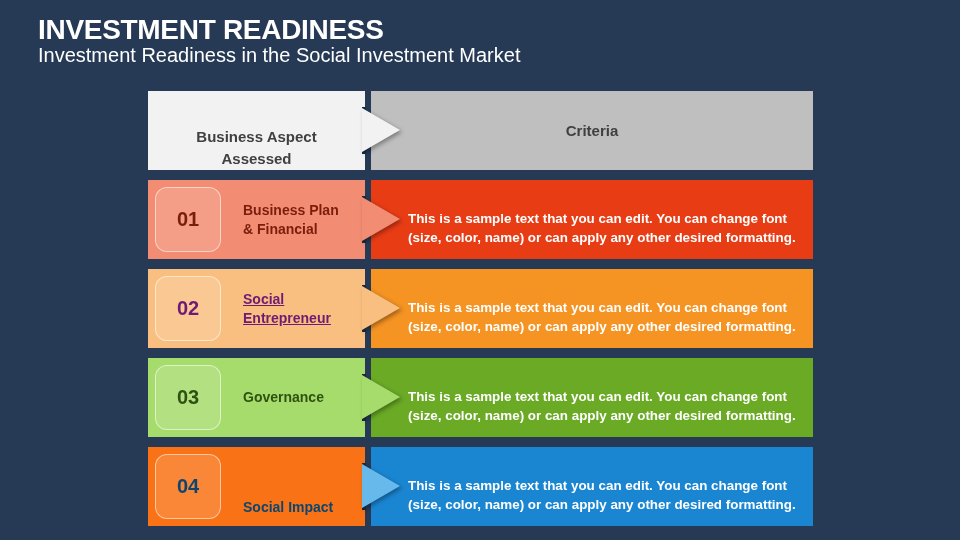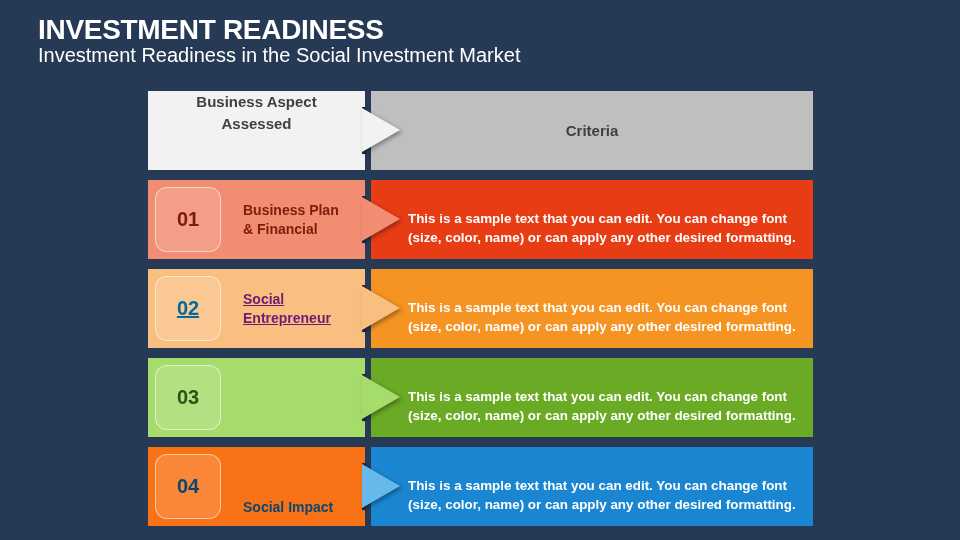--- a/index.html
+++ b/index.html
@@ -5,21 +5,21 @@
   html, body { margin:0; padding:0; }
   body { width:960px; height:540px; background:#263a55; position:relative; overflow:hidden;
          font-family:"Liberation Sans", "DejaVu Sans", sans-serif; }
   .title { position:absolute; left:38px; top:14px; color:#fff; font-weight:bold; font-size:28px; letter-spacing:-0.3px; }
   .subtitle { position:absolute; left:38px; top:44px; color:#fff; font-size:20px; }
   .row { position:absolute; left:148px; width:665px; }
   .left { position:absolute; left:0; top:0; width:217px; height:100%; }
   .right { position:absolute; left:223px; top:0; width:442px; height:100%; }
   .arrow { position:absolute; left:214px; width:0; height:0; border-style:solid; filter:drop-shadow(2px 2px 2px rgba(0,0,0,0.35)); }
   .notch { position:absolute; left:214px; width:4px; background:#1b2a3e; }
-  .hdr-left-text { position:absolute; left:0; top:0; width:217px; height:100%; display:flex; align-items:flex-start; justify-content:center; text-align:center; color:#404040; font-weight:bold; font-size:15px; line-height:22px; }
+  .hdr-left-text { position:absolute; left:0; top:0; width:217px; height:100%; display:flex; align-items:flex-end; justify-content:center; text-align:center; color:#404040; font-weight:bold; font-size:15px; line-height:22px; }
   .hdr-right-text { position:absolute; inset:0; display:flex; align-items:center; justify-content:center; color:#404040; font-weight:bold; font-size:15px; }
   .num-box { position:absolute; left:7px; top:7px; width:66px; height:65px; border:1px solid rgba(255,255,255,0.55); border-radius:12px; background:rgba(255,255,255,0.15); display:flex; align-items:center; justify-content:center; font-weight:bold; font-size:20px; box-sizing:border-box; }
   .aspect { position:absolute; left:95px; top:0; height:100%; display:flex; align-items:center; font-weight:bold; font-size:14px; line-height:19px; }
   .desc { position:absolute; left:37px; top:8px; right:6px; height:100%; display:flex; align-items:center; color:#fff; font-weight:bold; font-size:13.4px; line-height:19px; }
 </style>
 </head>
 <body>
 
 <div class="title">INVESTMENT READINESS</div>
 <div class="subtitle">Investment Readiness in the Social Investment Market</div>
@@ -46,35 +46,38 @@
   </div>
   <div class="right" style="background:#e83c15;">
     <div class="desc">This is a sample text that you can edit. You can change font (size, color, name) or can apply any other desired formatting.</div>
   </div>
   <div class="notch" style="top:16px;height:47px;"></div>
   <div class="arrow" style="top:17px;border-width:22px 0 22px 38px;border-color:transparent transparent transparent #f28c73;"></div>
 </div>
 
 <div class="row" style="top:269px;height:79px;">
   <div class="left" style="background:#f8bf80;">
-    <div class="num-box" style="color:#0369a1;text-decoration:underline;">02</div>
+    <div class="num-box" style="color:#701a75;">02</div>
     <div class="aspect" style="color:#701a75;text-decoration:underline;">
         <span style="display:block;width:100px;">Social Entrepreneur</span>
       </div>
   </div>
   <div class="right" style="background:#f59323;">
     <div class="desc">This is a sample text that you can edit. You can change font (size, color, name) or can apply any other desired formatting.</div>
   </div>
   <div class="notch" style="top:16px;height:47px;"></div>
   <div class="arrow" style="top:17px;border-width:22px 0 22px 38px;border-color:transparent transparent transparent #f8bf80;"></div>
 </div>
 
 <div class="row" style="top:358px;height:79px;">
   <div class="left" style="background:#a6dc6c;">
     <div class="num-box" style="color:#2f5210;">03</div>
+    <div class="aspect" style="color:#2f5210;">
+        <span style="display:block;width:100px;">Governance</span>
+      </div>
   </div>
   <div class="right" style="background:#6aaa25;">
     <div class="desc">This is a sample text that you can edit. You can change font (size, color, name) or can apply any other desired formatting.</div>
   </div>
   <div class="notch" style="top:16px;height:47px;"></div>
   <div class="arrow" style="top:17px;border-width:22px 0 22px 38px;border-color:transparent transparent transparent #a6dc6c;"></div>
 </div>
 
 <div class="row" style="top:447px;height:79px;">
   <div class="left" style="background:#f97316;">

